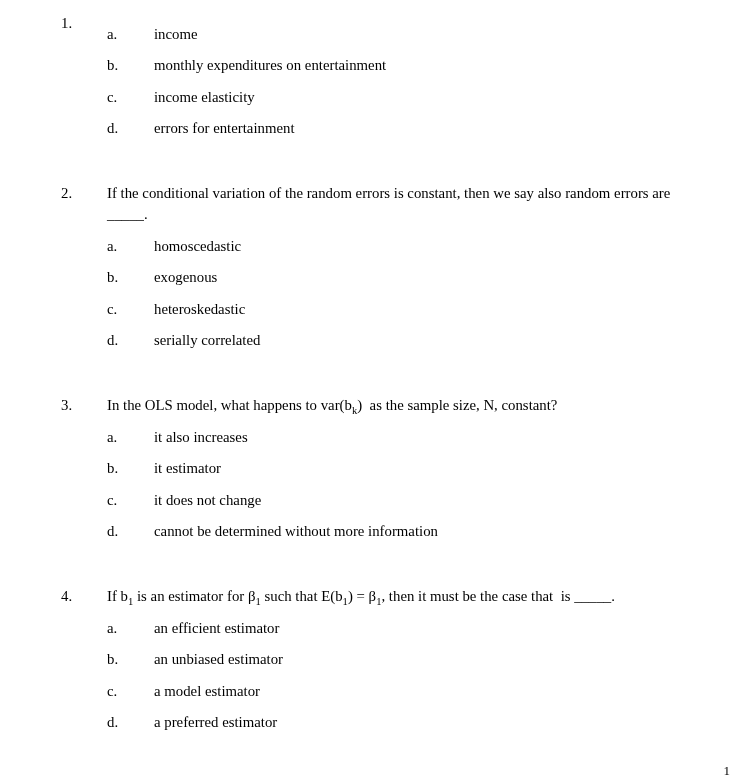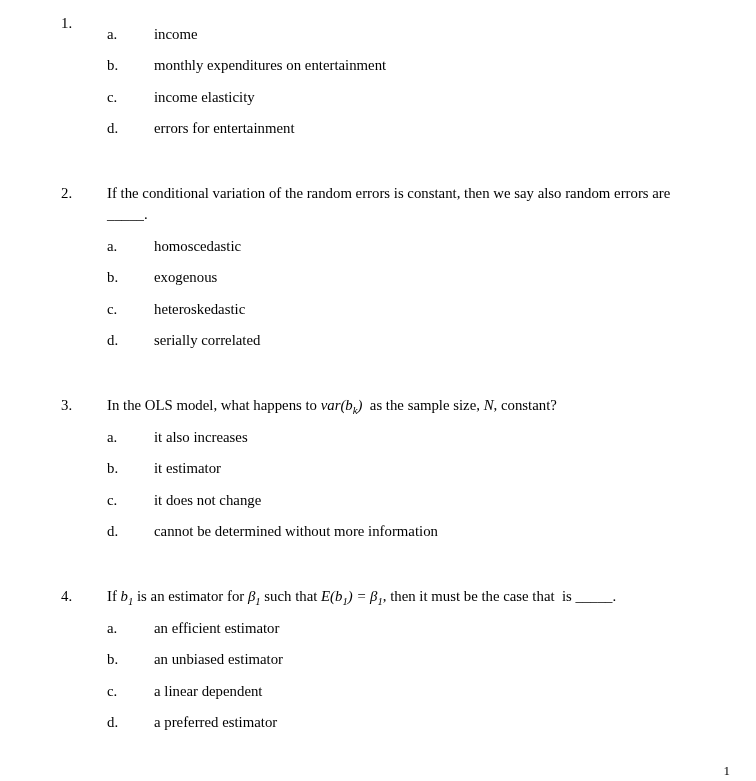--- a/index.html
+++ b/index.html
@@ -31,21 +31,20 @@
   .q-body {
     flex: 1;
     min-width: 0;
   }
   .q-prompt {
     margin: 0;
     text-align: justify;
     line-height: 1.42;
   }
   .q-prompt .math {
-    font-style: italic;
   }
   .q-prompt sub {
     font-size: 0.72em;
     line-height: 0;
   }
   .options {
     margin-top: 12px;
   }
   .option {
     display: flex;
@@ -150,21 +149,21 @@
             <div class="option">
               <span class="opt-letter">a.</span>
               <span class="opt-text">an efficient estimator</span>
             </div>
             <div class="option">
               <span class="opt-letter">b.</span>
               <span class="opt-text">an unbiased estimator</span>
             </div>
             <div class="option">
               <span class="opt-letter">c.</span>
-              <span class="opt-text">a linear dependent</span>
+              <span class="opt-text">a model estimator</span>
             </div>
             <div class="option">
               <span class="opt-letter">d.</span>
               <span class="opt-text">a preferred estimator</span>
             </div>
           </div>
         </div>
       </div>
     </div>
 </div>

